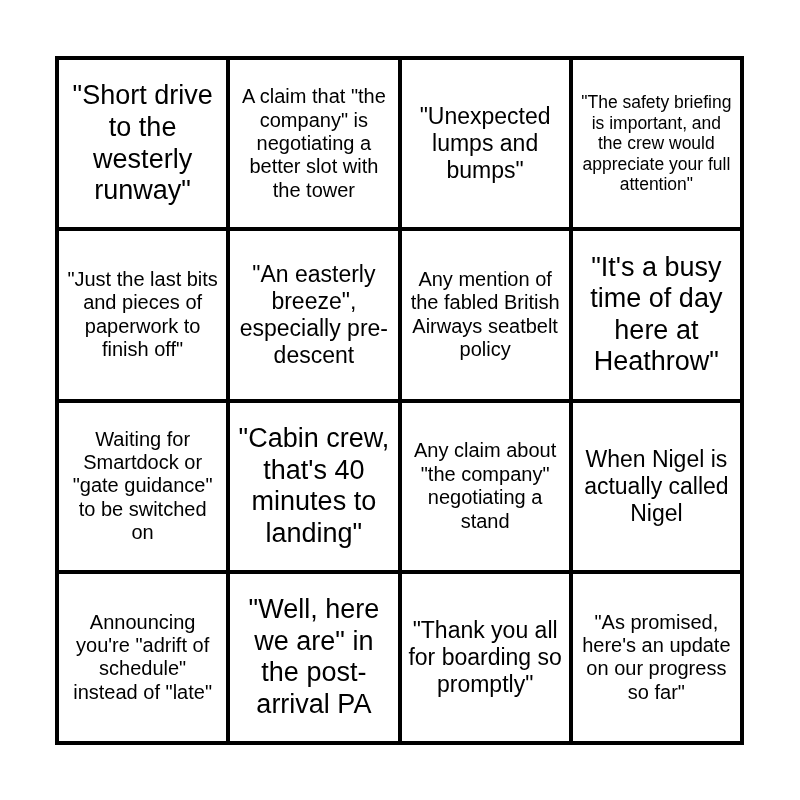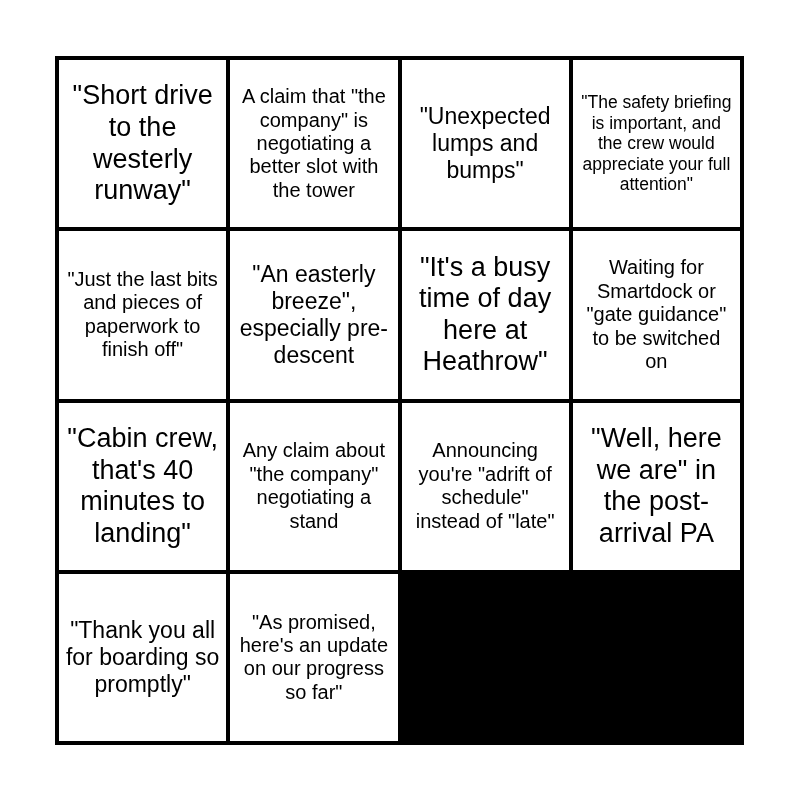--- a/index.html
+++ b/index.html
@@ -60,32 +60,38 @@
   <div class="cell fs-xs">
       <span>"The safety briefing is important, and the crew would appreciate your full attention"</span>
     </div>
 
   <div class="cell fs-s">
       <span>"Just the last bits and pieces of paperwork to finish off"</span>
     </div>
   <div class="cell fs-m">
       <span>"An easterly breeze", especially pre-descent</span>
     </div>
+  <div class="cell fs-s">
+      <span>Any mention of the fabled British Airways seatbelt policy</span>
+    </div>
   <div class="cell fs-l">
       <span>"It's a busy time of day here at Heathrow"</span>
     </div>
 
   <div class="cell fs-s">
       <span>Waiting for Smartdock or "gate guidance" to be switched on</span>
     </div>
   <div class="cell fs-l">
       <span>"Cabin crew, that's 40 minutes to landing"</span>
     </div>
   <div class="cell fs-s">
       <span>Any claim about "the company" negotiating a stand</span>
+    </div>
+  <div class="cell fs-m">
+      <span>When Nigel is actually called Nigel</span>
     </div>
 
   <div class="cell fs-s">
       <span>Announcing you're "adrift of schedule" instead of "late"</span>
     </div>
   <div class="cell fs-l">
       <span>"Well, here we are" in the post-arrival PA</span>
     </div>
   <div class="cell fs-m">
       <span>"Thank you all for boarding so promptly"</span>

